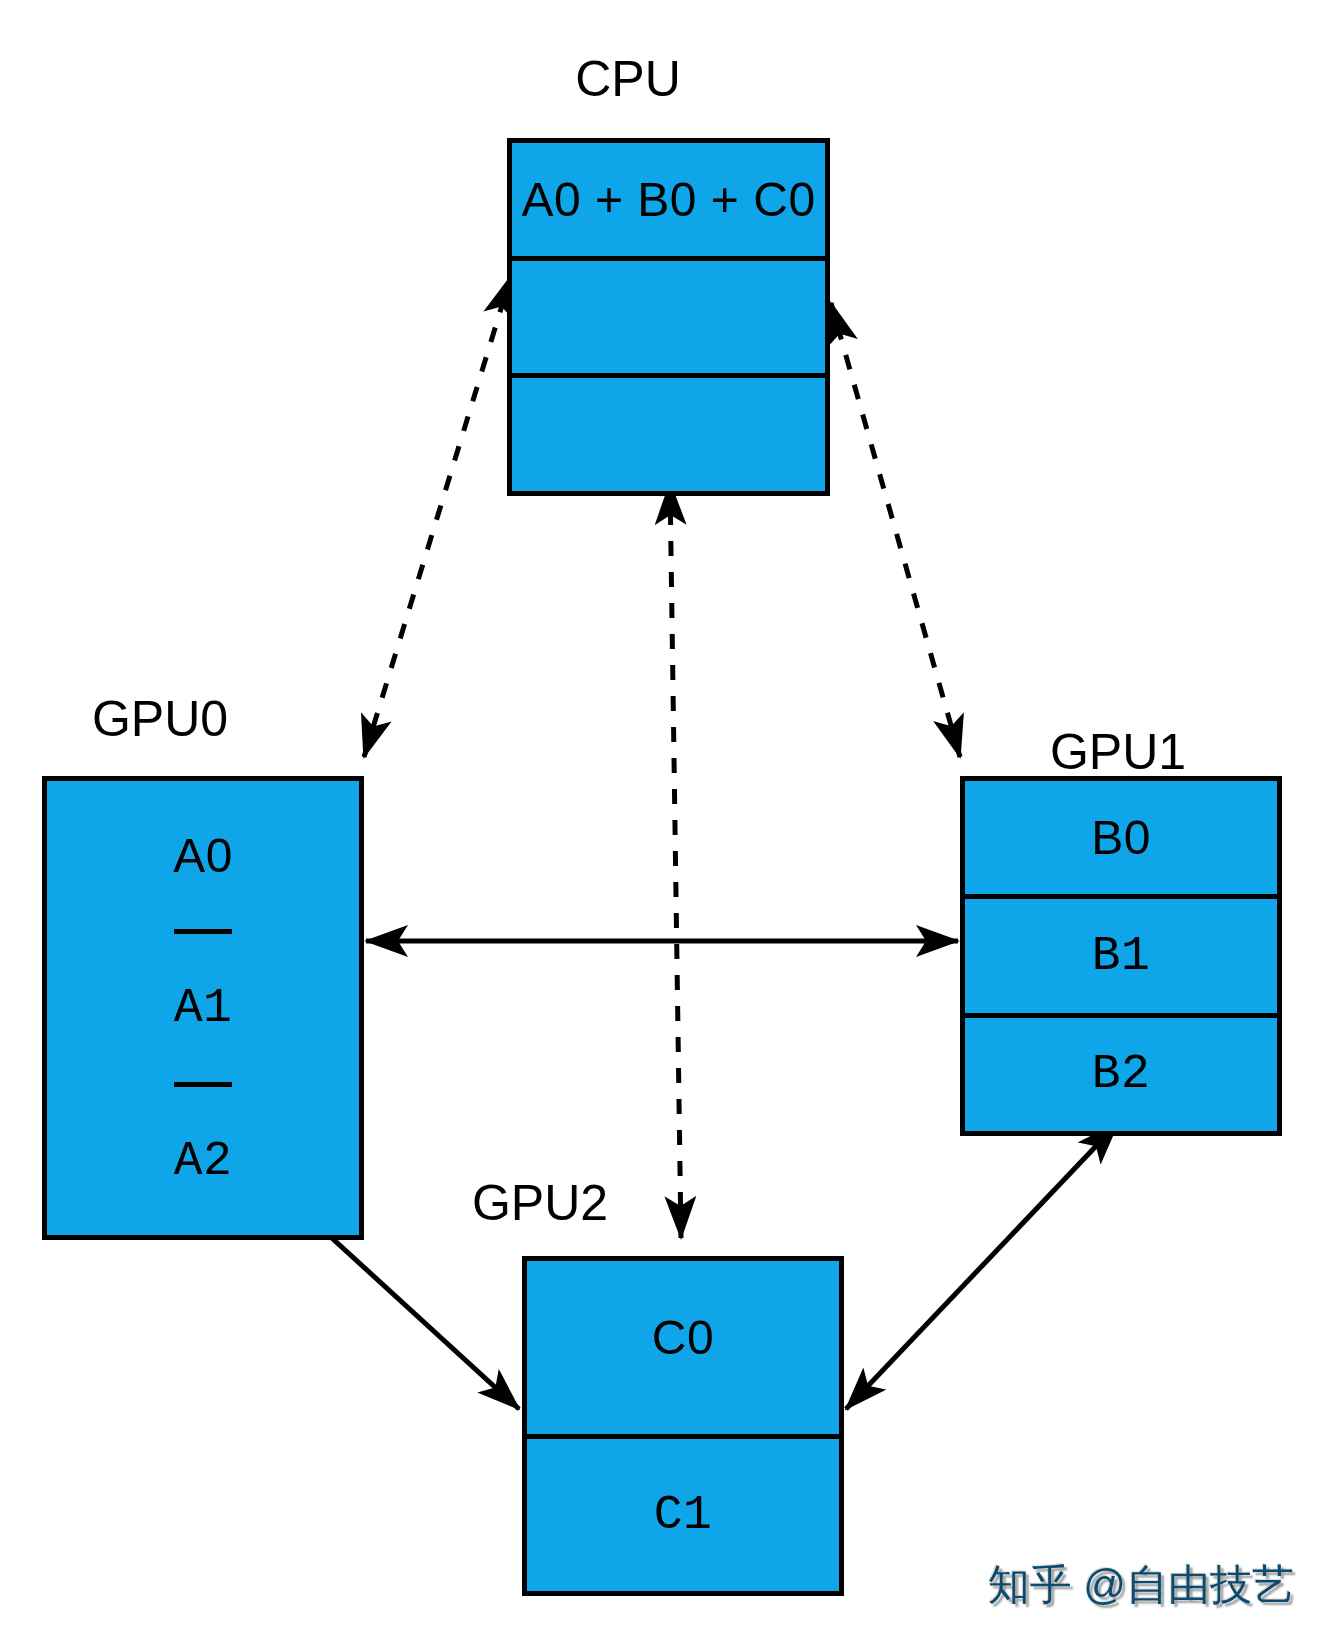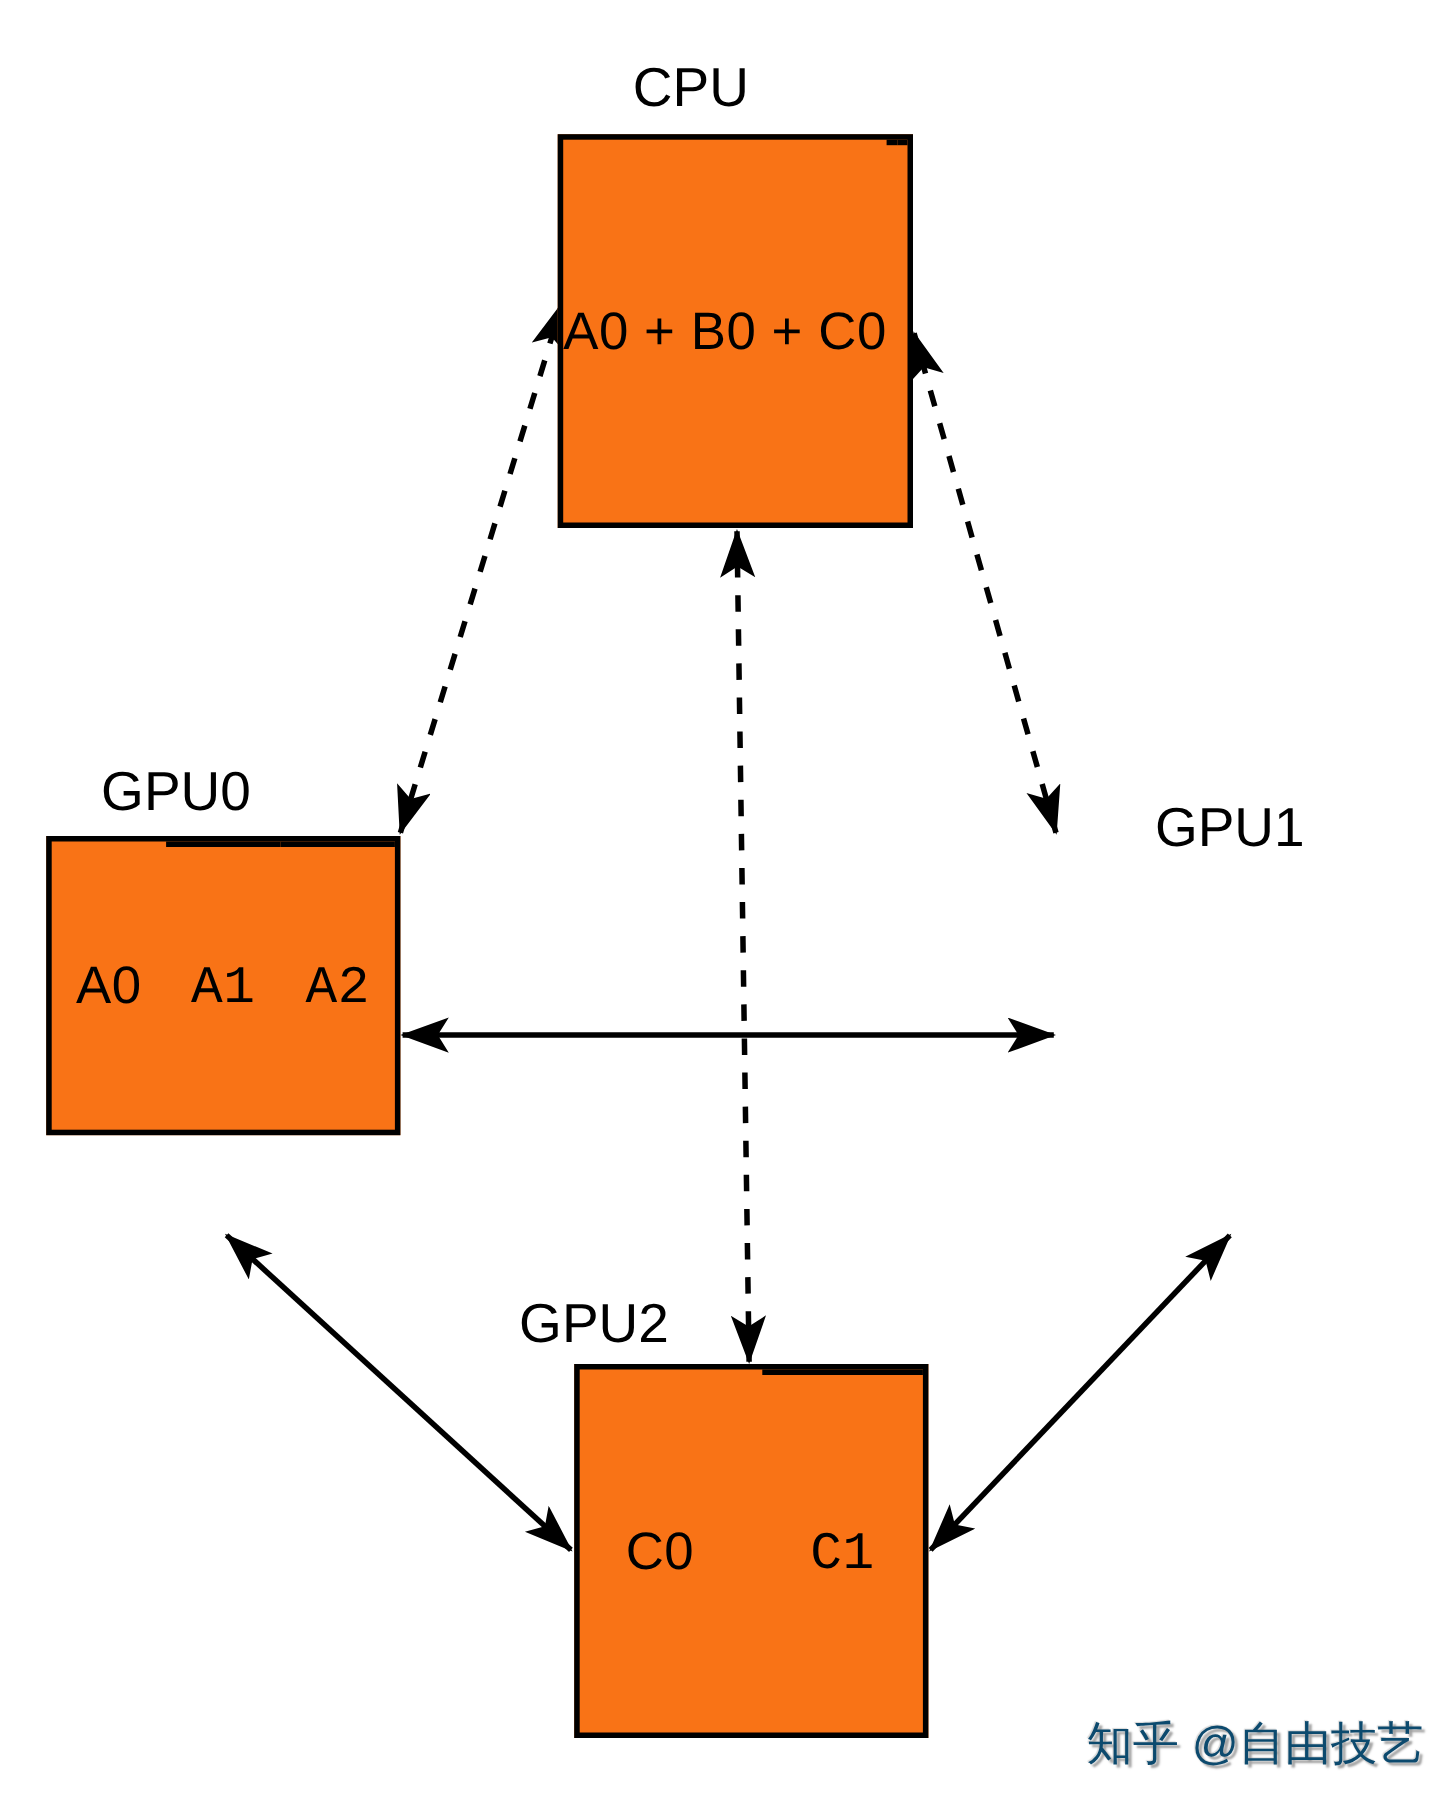--- a/index.html
+++ b/index.html
@@ -21,38 +21,40 @@
     left: 0;
     top: 0;
     width: 1324px;
     height: 1644px;
     pointer-events: none;
   }
   .box {
     position: absolute;
     box-sizing: border-box;
     border: 5px solid #000000;
-    background: #f97316;
+    background: #0ea5e9;
     display: flex;
+    flex-direction: column;
+    margin-top: 16px;
   }
   .cell {
     flex: 1 1 0;
     display: flex;
     align-items: center;
     justify-content: center;
     font-size: 48px;
     letter-spacing: 0.5px;
     white-space: nowrap;
   }
   .cell + .cell {
     border-top: 5px solid #000000;
     font-family: Liberation Mono, monospace;
   }
   .b-cpu  { left: 507px; top: 122px;  width: 323px; height: 358px; }
-  .b-gpu0 { left: 42px;  top: 760px;  width: 322px; height: 272px; }
+  .b-gpu0 { left: 42px;  top: 760px;  width: 322px; height: 464px; align-items: center; }
   .b-gpu1 { left: 960px; top: 760px;  width: 322px; height: 360px; }
   .b-gpu2 { left: 522px; top: 1240px; width: 322px; height: 340px; gap: 20px; }
   .node-title {
     position: absolute;
     transform: translateX(-50%);
     font-size: 50px;
     line-height: 54px;
     white-space: nowrap;
   }
   .t-cpu  { left: 628px;  top: 52px; }
@@ -97,20 +99,25 @@
   </div>
 
   <div class="node-title t-gpu0">GPU0</div>
   <div class="box b-gpu0">
     <div class="cell">A0</div>
     <div class="cell">A1</div>
     <div class="cell">A2</div>
   </div>
 
   <div class="node-title t-gpu1">GPU1</div>
+  <div class="box b-gpu1">
+    <div class="cell">B0</div>
+    <div class="cell">B1</div>
+    <div class="cell">B2</div>
+  </div>
 
   <div class="node-title t-gpu2">GPU2</div>
   <div class="box b-gpu2">
     <div class="cell">C0</div>
     <div class="cell">C1</div>
   </div>
 
   <div class="watermark">知乎 @自由技艺</div>
 
 </div>

